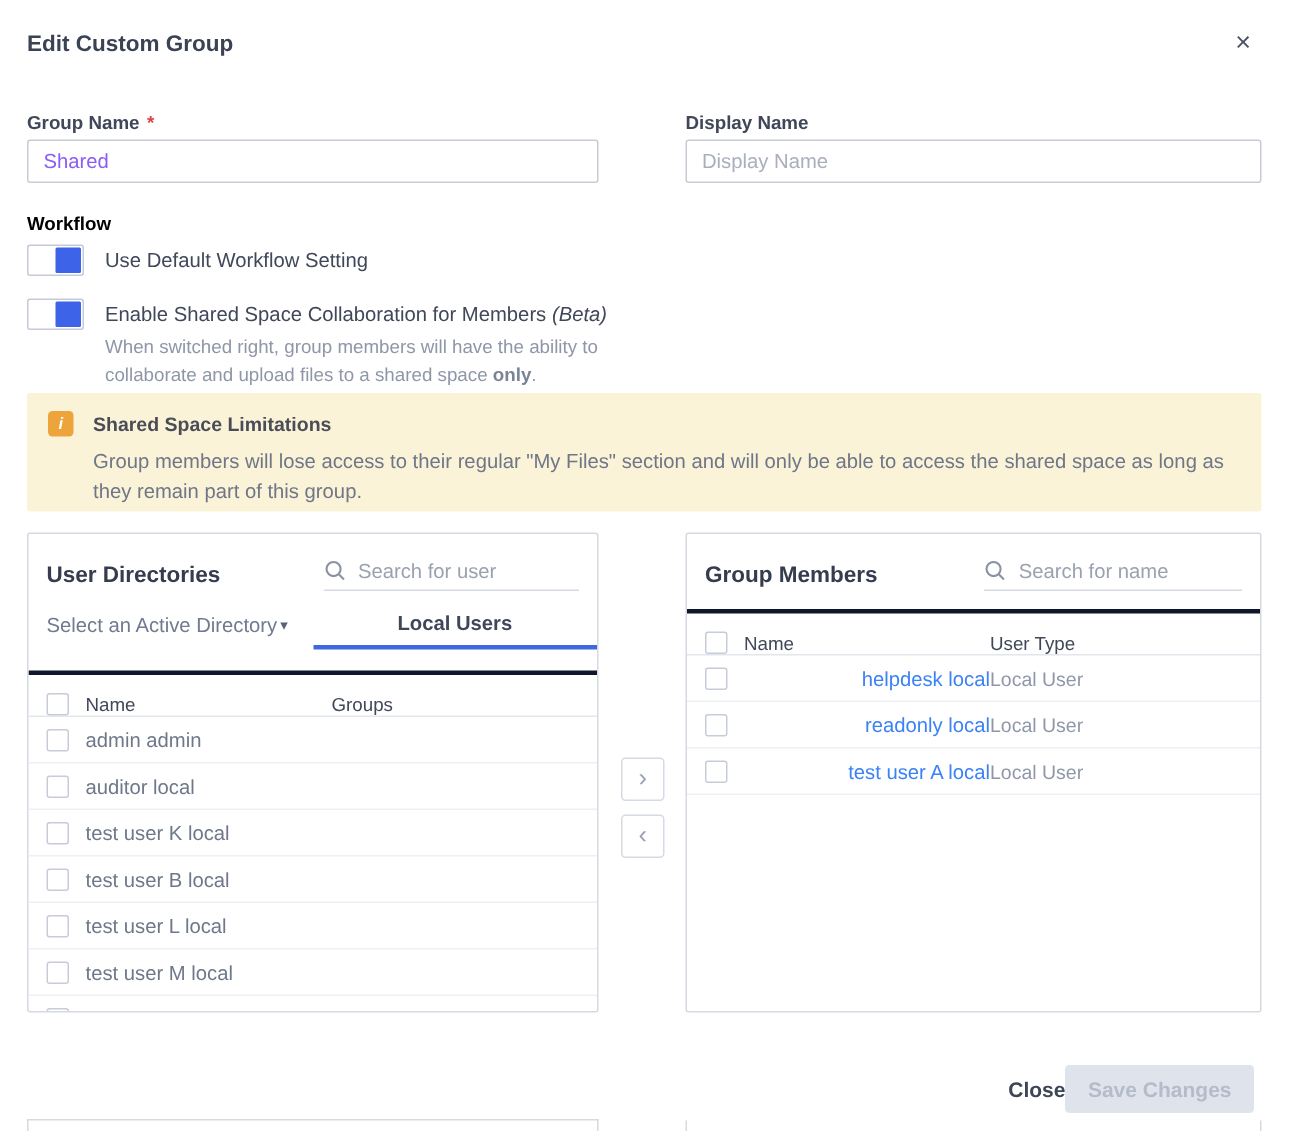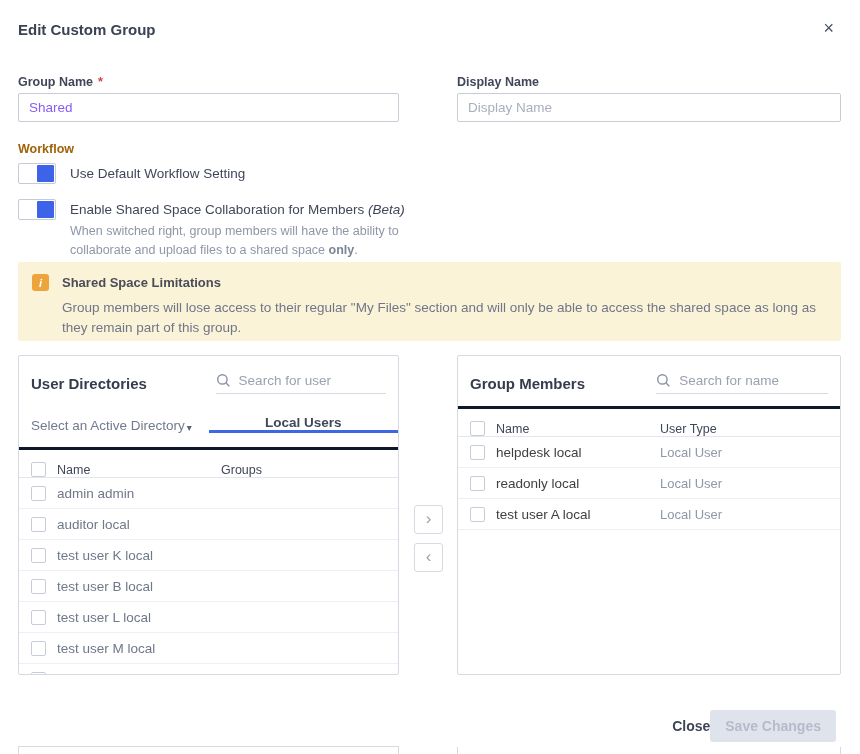--- a/index.html
+++ b/index.html
@@ -14,21 +14,21 @@
   
   .field-label { position:absolute; top:75px; font-size:12.5px; font-weight:700; color:#3f4759; }
   .lbl-left { left:18px; } .lbl-right { left:457px; }
   .req { color:#d64541; margin-left:5px; }
   .text-input { position:absolute; top:93px; height:29px; border:1px solid #c7ccd6; border-radius:2px;
     padding:0 10px; font-size:13.5px; color:#8b5cf6; font-family:"Liberation Sans", sans-serif; outline:none; background:#fff; }
   .inp-left { left:18px; width:381px; } .inp-right { left:457px; width:384px; }
   .text-input::placeholder { color:#a9afbc; }
 
   
-  .workflow-label { position:absolute; top:142px; left:18px; font-size:12.5px; font-weight:700; color:#a16207;text-align:center; }
+  .workflow-label { position:absolute; top:142px; left:18px; font-size:12.5px; font-weight:700; color:#000000;text-align:center; }
   .toggle-row { position:absolute; left:18px; display:flex; align-items:center; }
   .tr1 { top:163px; } .tr2 { top:199px; }
   .toggle { position:relative; width:38px; height:21px; border:1px solid #c4cad6; border-radius:2px; background:#fff; cursor:pointer; flex:0 0 auto; }
   .knob { position:absolute; top:1px; right:1px; width:17px; height:17px; background:#3d63e8; border-radius:1px; }
   .toggle-label { margin-left:14px; font-size:13.5px; color:#3f4759; }
   .beta { font-style:italic; }
   .toggle-desc { position:absolute; top:222px; left:70px; width:362px; font-size:12.5px; color:#8e96a8; line-height:1.55; }
   .toggle-desc b { color:#7b8496; }
 
   
@@ -45,30 +45,30 @@
   .panel-right { left:457px; width:384px; }
   .panel-head { display:flex; align-items:center; justify-content:space-between; padding:12px 12px 0 12px; height:42px; }
   .panel-title { font-size:15px; font-weight:700; color:#353c4e; }
   .search-box { display:flex; align-items:flex-start; width:48%; border-bottom:1px solid #d5d9e1; padding-bottom:5px; }
   .search-box svg { flex:0 0 auto; }
   .search-input { border:none; outline:none; width:100%; margin-left:8px; font-size:13.5px; color:#555c6b;
     font-family:"Liberation Sans", sans-serif; background:transparent; }
   .search-input::placeholder { color:#9aa1b0; }
 
   .tabbar { display:flex; height:33px; margin-top:2px; }
-  .tab { width:50%; display:flex; align-items:flex-end; font-size:13.5px; cursor:pointer; }
+  .tab { width:50%; display:flex; align-items:center; font-size:13.5px; cursor:pointer; }
   .tab-inactive { color:#707a90; padding-left:12px; }
   .tab-inactive .caret { font-size:10px; margin-left:2px; color:#57627c; }
   .tab-active { color:#3f475a; font-weight:700; justify-content:center; border-bottom:3px solid #3d68e1; }
 
   .tbl-head { display:flex; align-items:flex-end; height:31px; border-top:3px solid #0f172a; border-bottom:1px solid #e3e6ec;
     font-size:12.5px; font-weight:400; color:#3f4759; }
   .mt14 { margin-top:14px; } .mt8 { margin-top:8px; }
   .tbl-row { display:flex; align-items:center; height:31px; border-bottom:1px solid #edeff3; font-size:13.5px; color:#6f7889; }
-  .panel-right .tbl-row .cell-name { color:#404040; }
+  .panel-right .tbl-row .cell-name { color:#3b82f6;text-align:right; }
   .cell-check { width:38px; display:flex; justify-content:center; flex:0 0 auto; }
   .cell-name { width:164px; flex:0 0 auto; }
   .cell-rest { flex:1; color:#8f97a9; font-size:13px; }
   .tbl-head .cell-rest { color:#3f4759; font-size:12.5px; }
   .checkbox { width:15px; height:15px; border:1px solid #c6ccd8; border-radius:2px; background:#fff; cursor:pointer; }
 
   
   .transfer { position:absolute; left:414px; top:505px; display:flex; flex-direction:column; gap:9px; }
   .tbtn { width:29px; height:29px; border:1px solid #d6dae2; border-radius:3px; background:#fff; color:#9aa1b0;
     font-size:17px; display:flex; align-items:center; justify-content:center; cursor:pointer; line-height:1; padding-bottom:2px; }

